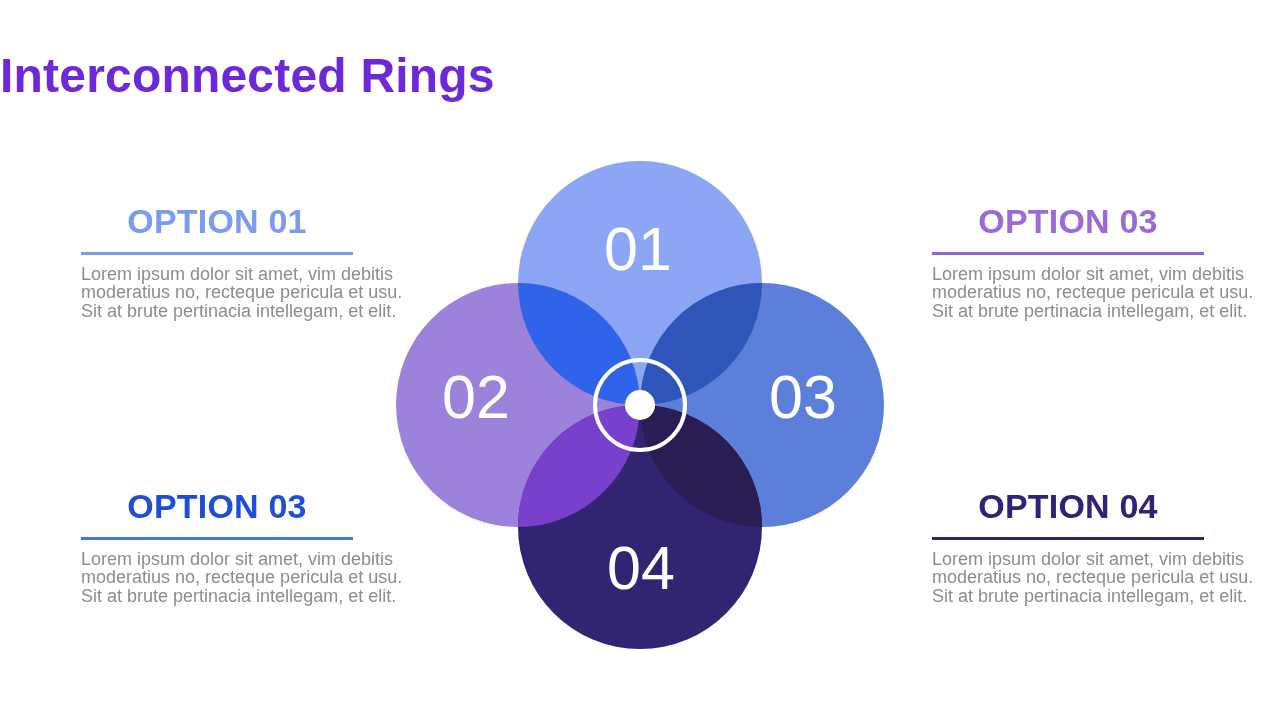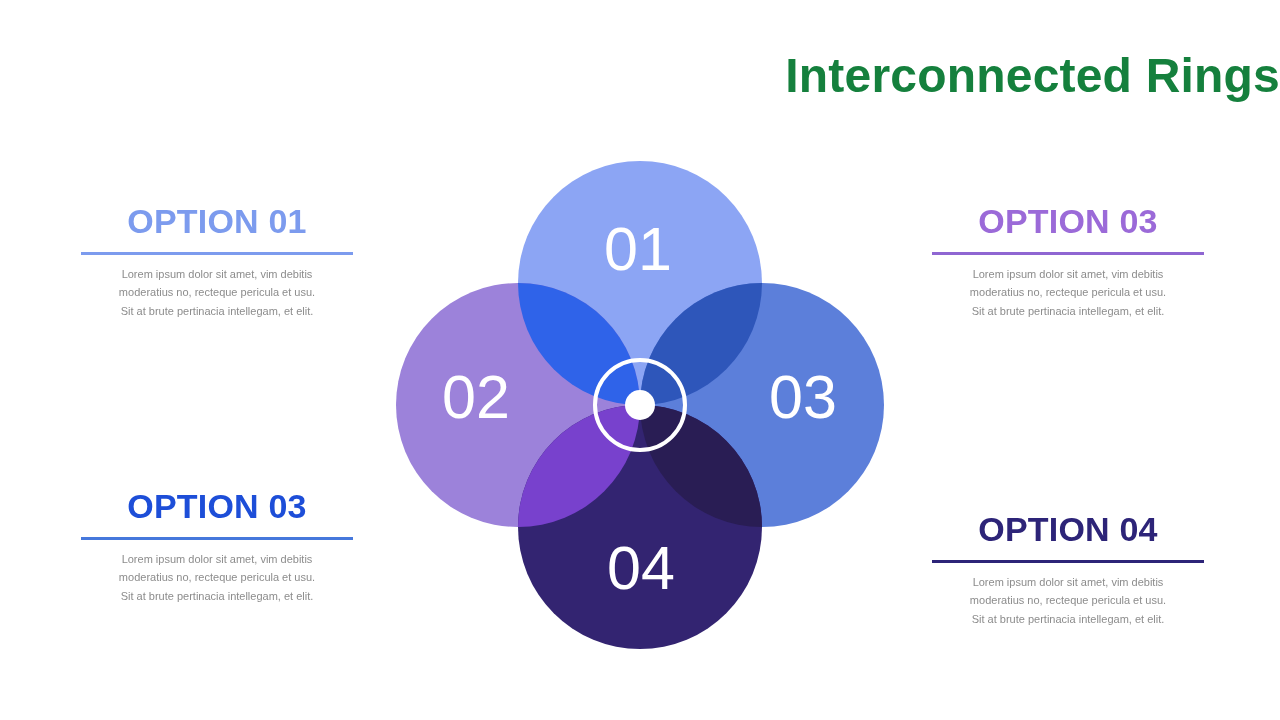--- a/index.html
+++ b/index.html
@@ -3,41 +3,41 @@
 <meta charset="utf-8">
 <style>
   html,body { margin:0; padding:0; background:#e8e8e8; }
   .slide {
     position:relative; width:1280px; height:720px; margin:0 auto;
     background:#ffffff; overflow:hidden;
     font-family:"Liberation Sans", sans-serif;
   }
   .slide-title {
     position:absolute; top:48px; left:0; width:1280px;
-    text-align:right; font-size:48px; line-height:56px; font-weight:bold;
-    color:#15803d; letter-spacing:0.2px;
+    text-align:left; font-size:48px; line-height:56px; font-weight:bold;
+    color:#6d28d9; letter-spacing:0.2px;
   }
   .rings-svg { position:absolute; left:0; top:0; width:1280px; height:720px; }
   .ring-label {
     font-family:"Liberation Sans", sans-serif;
     font-size:61px; font-weight:400;
   }
   .option-block { position:absolute; width:272px; }
   .ob-tl { left:81px;  top:207px; }
   .ob-tr { left:932px; top:207px; }
   .ob-bl { left:81px;  top:492px; }
-  .ob-br { left:932px; top:492px;margin-top:23px; }
+  .ob-br { left:932px; top:492px; }
   .option-heading {
     text-align:center; font-weight:bold; font-size:34px; line-height:28px;
     letter-spacing:0.2px;
   }
   .option-divider { height:2.5px; margin-top:17px; }
   .option-body {
     margin-top:10px; text-align:center;
-    font-size:11px; line-height:18.5px; color:#8c8c8c;
+    font-size:18px; line-height:18.5px; color:#8c8c8c;
   }
   .option-body div { white-space:nowrap; }
   .a1 .option-heading { color:#7c9bee; } .a1 .option-divider { background:#7c9bee; }
   .a2 .option-heading { color:#9b6ad8; } .a2 .option-divider { background:#8f66d2; }
   .a3 .option-heading { color:#1d4ed8; } .a3 .option-divider { background:#4678dc; }
   .a4 .option-heading { color:#2d2478; } .a4 .option-divider { background:#2d2478; }
 </style>
 </head>
 <body>
 

